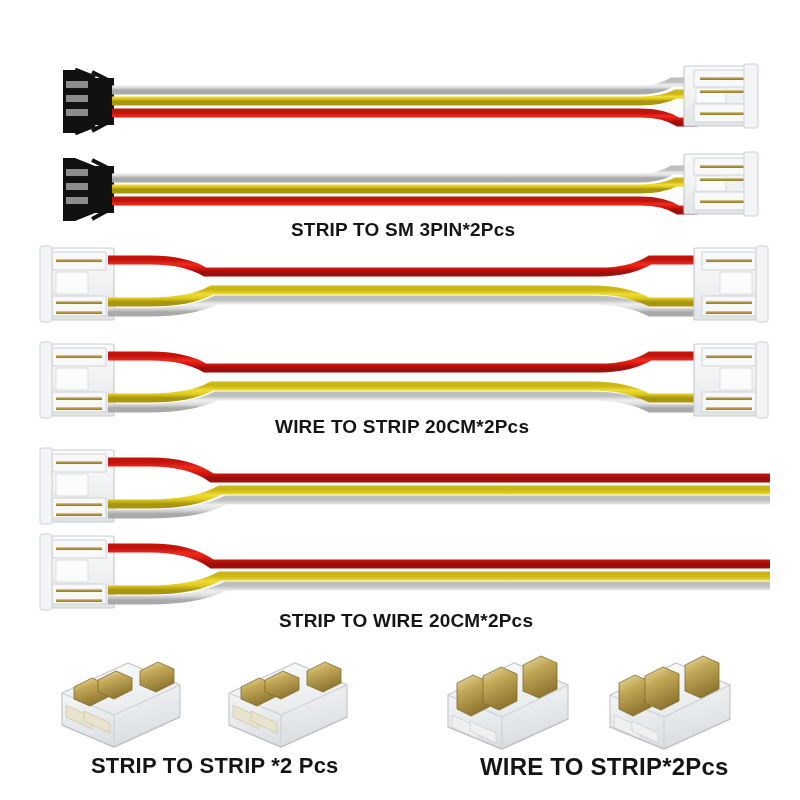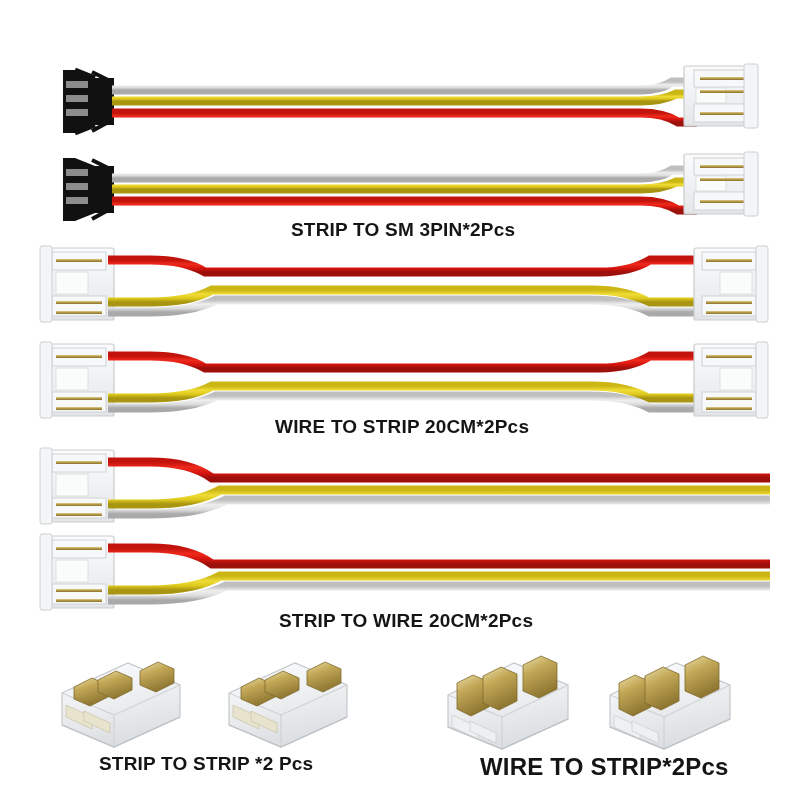--- a/index.html
+++ b/index.html
@@ -263,17 +263,17 @@
         <path d="M619 38 L635 30 L651 37 L651 62 L633 71 L619 64 Z" fill="url(#gGold2)" stroke="#7f6a2c" stroke-width="0.8"></path>
         <path d="M645 31 L663 22 L679 29 L679 56 L661 65 L645 58 Z" fill="url(#gGold2)" stroke="#7f6a2c" stroke-width="0.8"></path>
         <path d="M685 20 L703 11 L719 18 L719 44 L701 53 L685 46 Z" fill="url(#gGold2)" stroke="#7f6a2c" stroke-width="0.8"></path>
         <path d="M614 70 L640 82 L640 94 L614 82 Z" fill="#eef0f1" stroke="#c9cdcf" stroke-width="0.7"></path>
         <path d="M632 76 L658 88 L658 98 L632 86 Z" fill="#eef0f1" stroke="#c9cdcf" stroke-width="0.7"></path>
         <path d="M610 82 L664 104 L730 74" fill="none" stroke="#bfc3c6" stroke-width="1.2"></path>
       </g>
     </svg>
   </div>
 
-  <div class="label" style="left:99px; top:753px; font-size:19px;">STRIP TO STRIP *2 Pcs</div>
+  <div class="label" style="left:91px; top:753px; font-size:22px;">STRIP TO STRIP *2 Pcs</div>
 
   <div class="label" style="left:480px; top:753px; font-size:24px;">WIRE TO STRIP*2Pcs</div>
 
 </div>
 
 </body></html>

